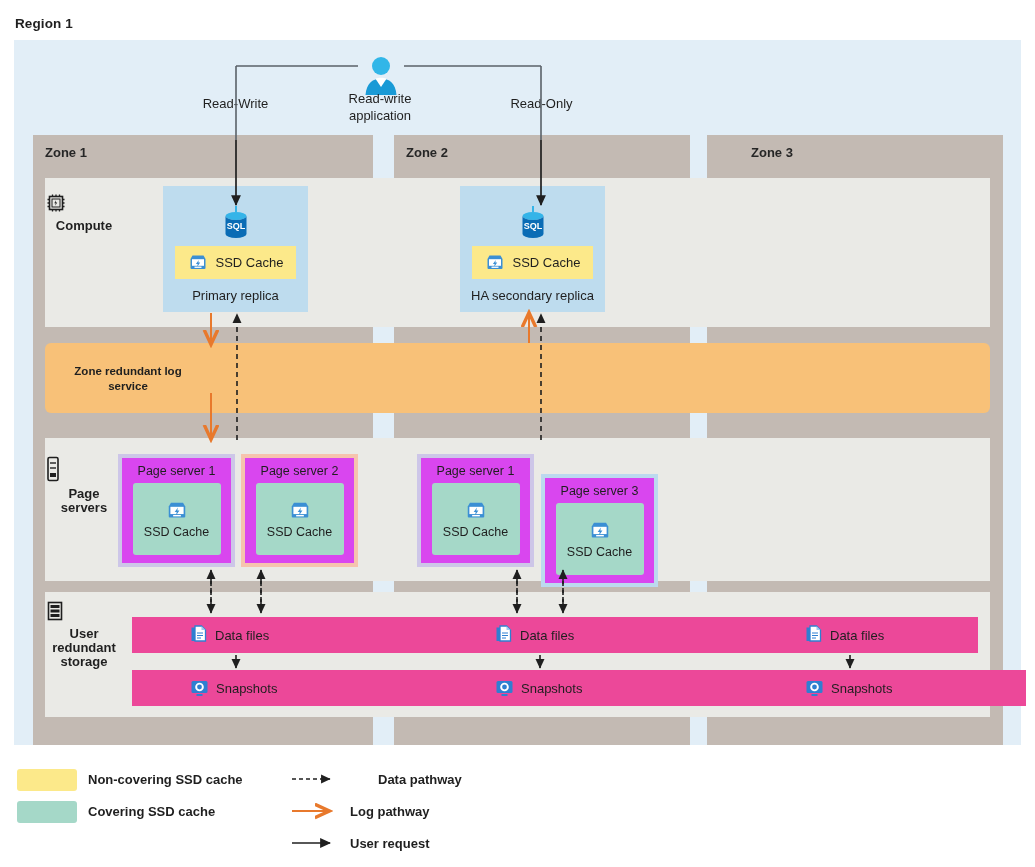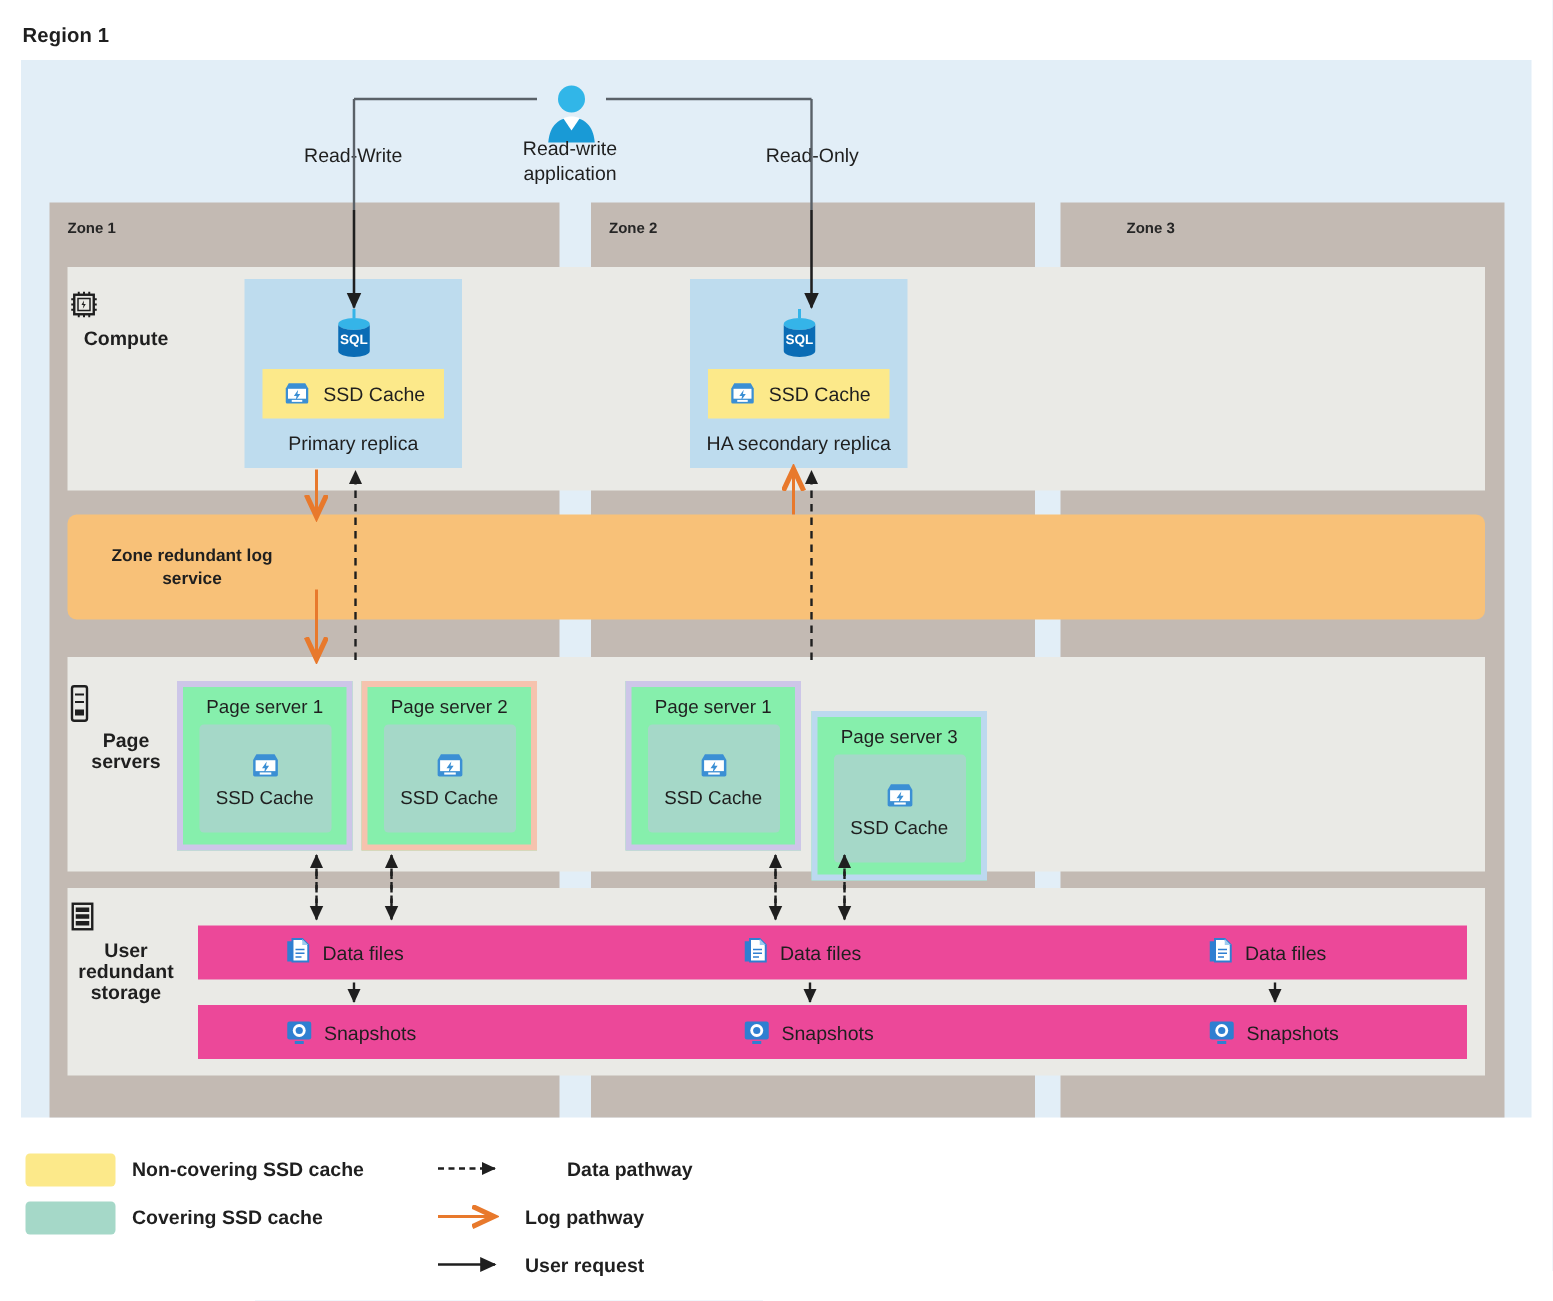--- a/index.html
+++ b/index.html
@@ -28,21 +28,21 @@
 
   
   .zone-col{top:135px;height:610px;background:#c3bab3;}
   #zone1-col{left:33px;width:340px;}
   #zone2-col{left:394px;width:296px;}
   #zone3-col{left:707px;width:296px;}
 
   .zone-hdr{
     top:135px;height:35px;
     display:flex;align-items:center;
-    font-size:10px;font-weight:bold;color:#262626;
+    font-size:13px;font-weight:bold;color:#262626;
     padding-left:12px;box-sizing:border-box;
   }
   #zone1-hdr{left:33px;width:340px;}
   #zone2-hdr{left:394px;width:296px;}
   #zone3-hdr{left:707px;width:296px;padding-left:44px;}
 
   
   .tier{background:#eaeae6;}
   #compute-tier{left:45px;top:178px;width:945px;height:149px;}
   #pages-tier{left:45px;top:438px;width:945px;height:143px;}
@@ -82,42 +82,42 @@
     display:flex;align-items:center;justify-content:center;gap:8px;
     font-size:13px;color:#1f1f1f;
   }
   .replica-name{
     text-align:center;font-size:13px;color:#1f1f1f;margin-top:9px;
   }
 
   
   .pserver{
     top:454px;width:117px;height:113px;
-    background:#86efac;border:4px solid #c9c3e4;
+    background:#d946ef;border:4px solid #c9c3e4;
     box-sizing:border-box;
     display:flex;flex-direction:column;align-items:center;
   }
   #ps-z1-a{left:118px;border-color:#cdc6e8;}
   #ps-z1-b{left:241px;border-color:#f6c3ae;}
   #ps-z2-a{left:417px;border-color:#cdc6e8;}
   #ps-z2-b{left:541px;border-color:#bcd9ef;margin-top:20px;}
   .ps-title{font-size:12.5px;color:#1f1f1f;margin-top:6px;}
   .ps-cache{
     margin-top:5px;width:88px;height:72px;background:#a5d8c8;
     border-radius:3px;
     display:flex;flex-direction:column;align-items:center;justify-content:center;gap:3px;
     font-size:12.5px;color:#1f1f1f;
   }
 
   
   .store-row{
     left:132px;width:846px;height:36px;background:#ec4899;
   }
   #store-data{top:617px;}
-  #store-snap{top:670px;}
+  #store-snap{top:670px;padding-left:48px;}
   .store-cell{
     position:absolute;top:0;height:36px;
     display:flex;align-items:center;gap:7px;
     font-size:13px;color:#1f1f1f;
   }
 
   
   .toplbl{font-size:13px;color:#1f1f1f;text-align:center;}
   #lbl-rw{left:178px;top:96px;width:115px;}
   #lbl-ro{left:484px;top:96px;width:115px;}

